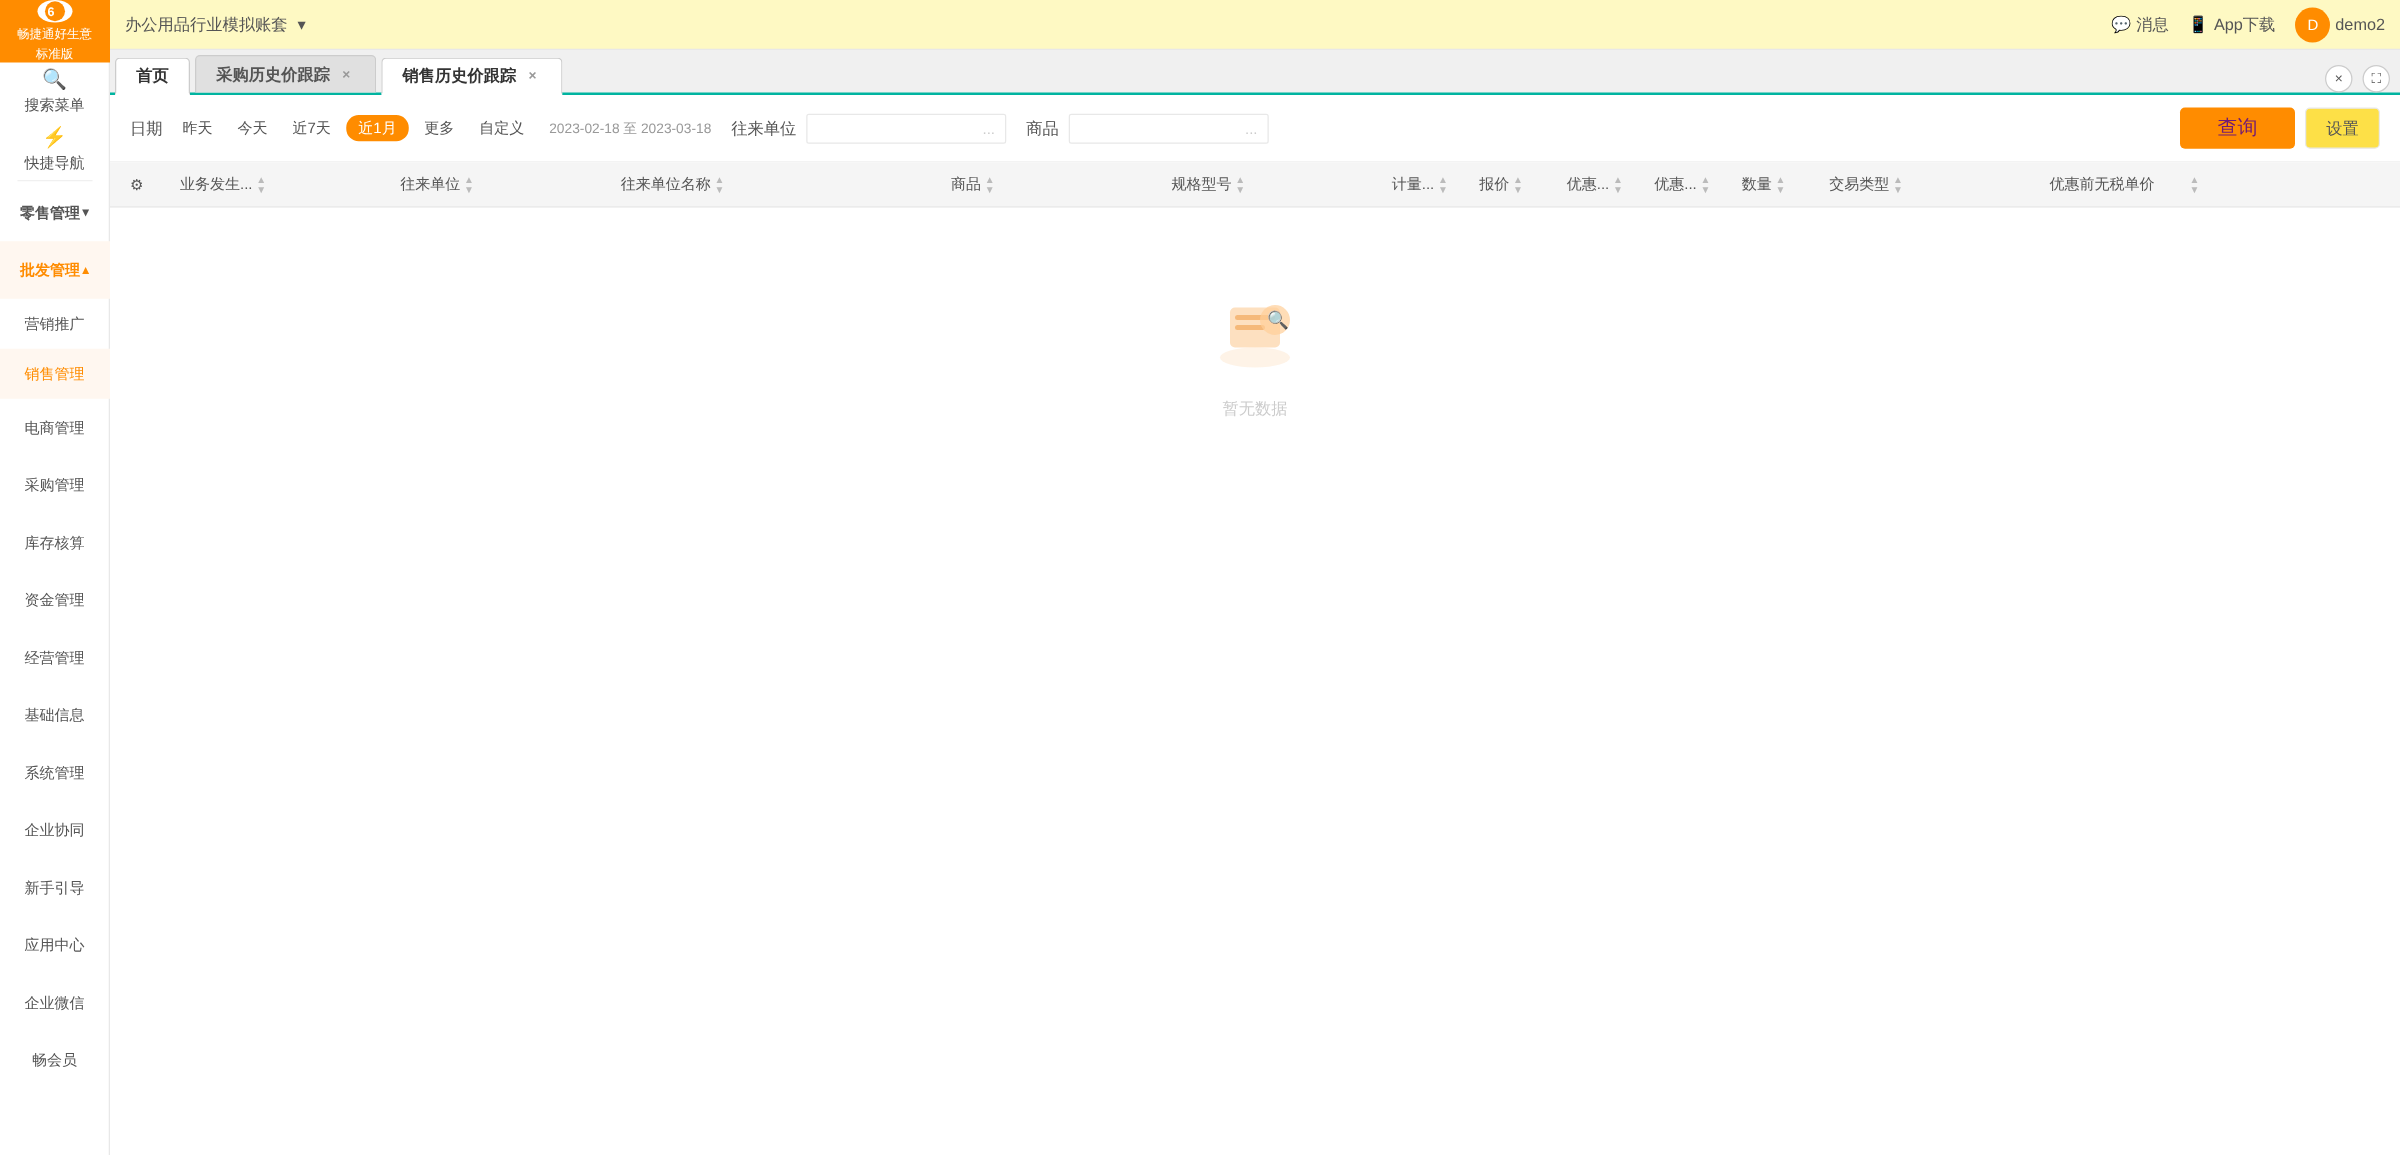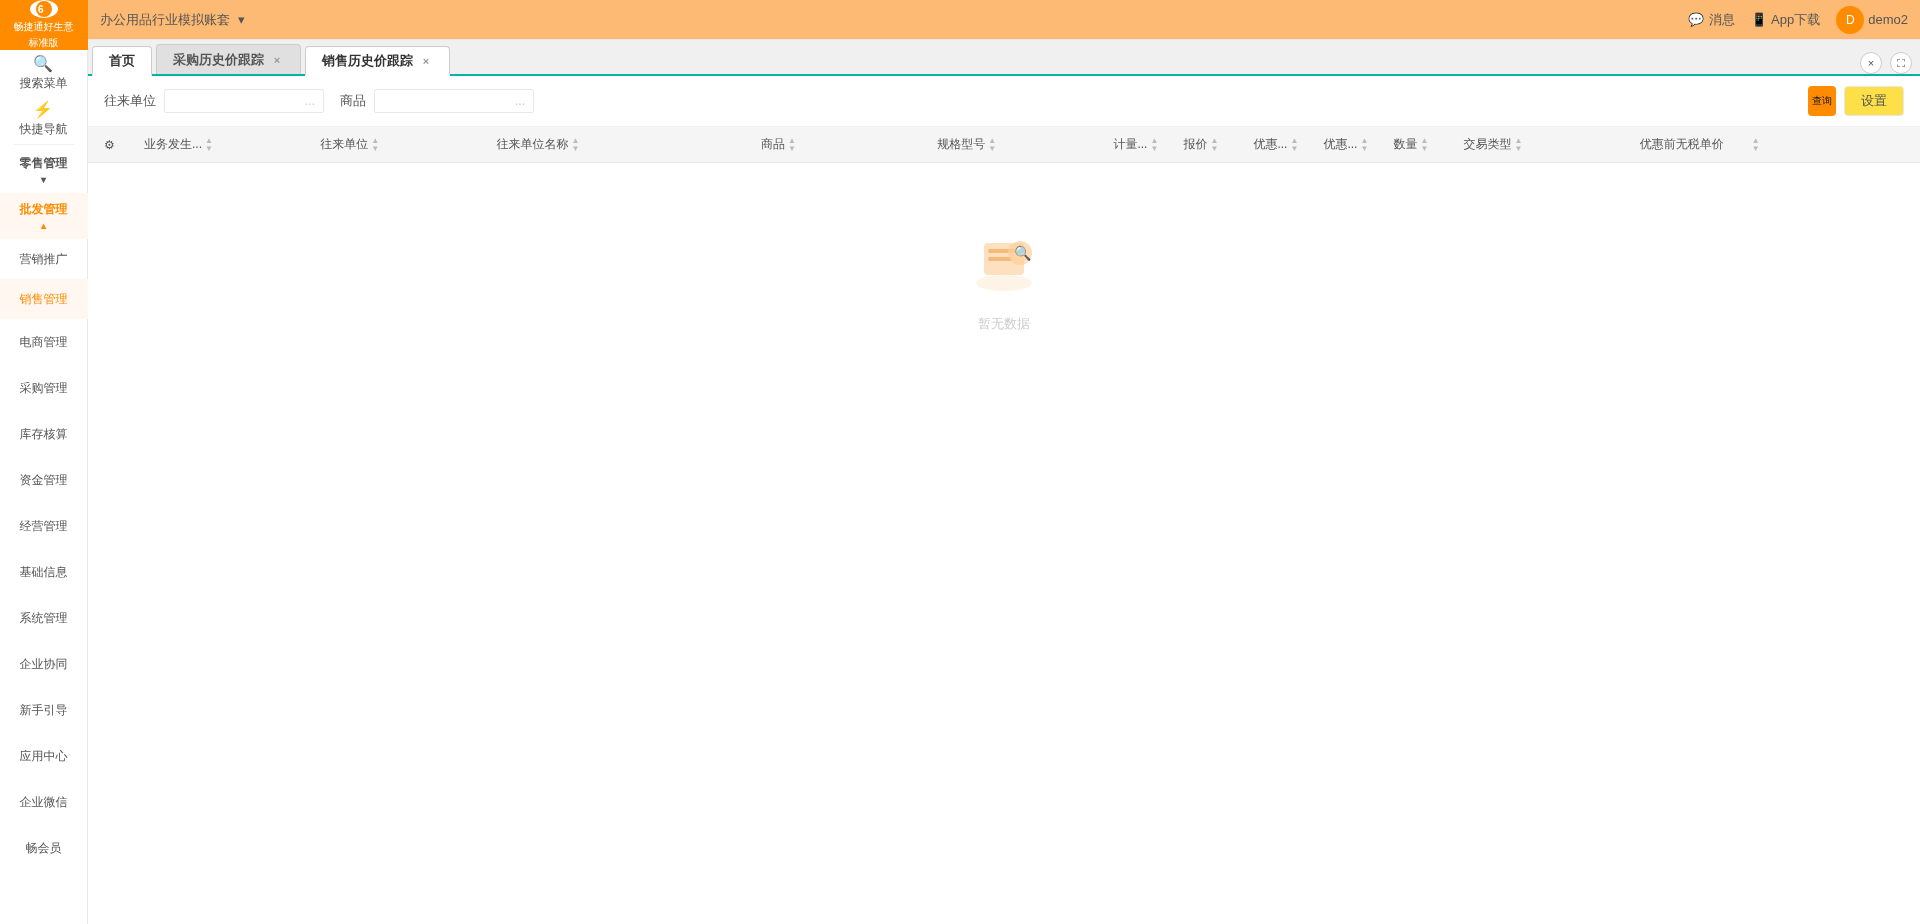--- a/index.html
+++ b/index.html
@@ -6,29 +6,29 @@
     body { font-family: 'Microsoft YaHei', Arial, sans-serif; font-size: 13px; background: #f5f5f5; color: #333; width: 1920px; height: 924px; overflow: hidden; display: flex; }
 
     
     .sidebar { width: 88px; background: #fff; border-right: 1px solid #e8e8e8; display: flex; flex-direction: column; align-items: center; padding-top: 0; flex-shrink: 0; height: 924px; }
     .sidebar-logo { width: 88px; height: 50px; background: #ff8c00; display: flex; align-items: center; justify-content: center; flex-direction: column; cursor: pointer; }
     .sidebar-logo-icon { width: 28px; height: 28px; background: #fff; border-radius: 50%; display: flex; align-items: center; justify-content: center; }
     .sidebar-logo-icon svg { width: 18px; height: 18px; }
     .sidebar-logo-text { color: #fff; font-size: 10px; margin-top: 2px; }
     .sidebar-item { width: 88px; height: 46px; display: flex; align-items: center; justify-content: center; flex-direction: column; cursor: pointer; color: #555; font-size: 12px; border-bottom: none; }
     .sidebar-item .s-icon { font-size: 16px; margin-bottom: 2px; }
-    .sidebar-section { width: 88px; height: 46px; display: flex; align-items: center; justify-content: center; flex-direction: column; cursor: pointer; color: #555; font-size: 12px; font-weight: bold; padding: 0 8px; gap: 2px; }
+    .sidebar-section { width: 88px; height: 46px; display: flex; align-items: center; justify-content: center; flex-direction: row; cursor: pointer; color: #555; font-size: 12px; font-weight: bold; padding: 0 8px; gap: 2px; }
     .sidebar-section.active { color: #ff8c00; background: #fff7f0; }
     .sidebar-section .arrow { font-size: 10px; }
 
     
     .main { flex: 1; display: flex; flex-direction: column; height: 924px; overflow: hidden; }
 
     
-    .topbar { height: 40px; background: #fdba74; border-bottom: 1px solid #e8e8e8; display: flex; align-items: center; padding: 0 12px; justify-content: space-between; flex-shrink: 0; }
+    .topbar { height: 40px; background: #fef9c3; border-bottom: 1px solid #e8e8e8; display: flex; align-items: center; padding: 0 12px; justify-content: space-between; flex-shrink: 0; }
     .topbar-left { display: flex; align-items: center; gap: 8px; }
     .topbar-title { font-size: 13px; color: #555; }
     .topbar-dropdown { display: flex; align-items: center; gap: 4px; cursor: pointer; color: #555; }
     .topbar-right { display: flex; align-items: center; gap: 16px; color: #555; font-size: 13px; }
     .topbar-right-item { display: flex; align-items: center; gap: 4px; cursor: pointer; }
     .avatar { width: 28px; height: 28px; border-radius: 50%; background: #ff8c00; display: flex; align-items: center; justify-content: center; color: #fff; font-size: 12px; }
 
     
     .tabbar { height: 36px; background: #f0f0f0; display: flex; align-items: flex-end; padding: 0 0 0 0; flex-shrink: 0; border-bottom: 2px solid #00b4a0; }
     .tab { height: 30px; padding: 0 16px; display: flex; align-items: center; gap: 6px; cursor: pointer; font-size: 13px; color: #555; background: #e0e0e0; border-right: 1px solid #ccc; border-top: 1px solid #ccc; border-left: 1px solid #ccc; border-bottom: none; border-radius: 4px 4px 0 0; margin-left: 4px; font-weight: bold; }
@@ -52,21 +52,21 @@
     .filter-group { display: flex; align-items: center; gap: 8px; }
     .filter-label { font-size: 13px; color: #555; }
     .date-btns { display: flex; align-items: center; gap: 4px; }
     .date-btn { padding: 2px 8px; border-radius: 2px; border: none; background: none; cursor: pointer; color: #555; font-size: 12px; }
     .date-btn.active { background: #ff8c00; color: #fff; border-radius: 10px; padding: 2px 10px; }
     .date-range { font-size: 11px; color: #999; margin-left: 4px; }
     .filter-input-group { display: flex; align-items: center; gap: 8px; }
     .filter-input { border: 1px solid #e8e8e8; border-radius: 2px; padding: 4px 8px; font-size: 12px; color: #555; background: #fff; min-width: 160px; display: flex; align-items: center; justify-content: space-between; cursor: pointer; }
     .filter-input .dots { color: #ccc; }
     .filter-actions { margin-left: auto; display: flex; gap: 8px; }
-    .btn-query { background: #ff8c00; color: #0f172a; border: none; border-radius: 4px; padding: 6px 4px; cursor: pointer; font-size: 10px; }
+    .btn-query { background: #ff8c00; color: #701a75; border: none; border-radius: 4px; padding: 6px 30px; cursor: pointer; font-size: 16px; }
     .btn-setting { background: #fde047; color: #555; border: 1px solid #e8e8e8; border-radius: 4px; padding: 5px 16px; cursor: pointer; font-size: 13px; }
 
     
     .table-area { flex: 1; overflow: auto; }
     .table-header { display: flex; background: #f5f5f5; border-bottom: 1px solid #e8e8e8; padding: 0 16px; height: 36px; align-items: center; }
     .th { font-size: 12px; color: #555; display: flex; align-items: center; gap: 3px; cursor: pointer; user-select: none; }
     .th .sort-icon { font-size: 8px; color: #bbb; display: flex; flex-direction: column; line-height: 0.9; }
     .table-col-gear { width: 40px; }
     .table-col-biz { flex: 1; min-width: 100px; }
     .table-col-unit { flex: 1; min-width: 80px; }
@@ -211,20 +211,32 @@
     <div class="tabbar-actions">
       <div class="tabbar-action-btn">×</div>
       <div class="tabbar-action-btn">⛶</div>
     </div>
   </div>
 
   <div class="content">
 
 
     <div class="filter-bar">
+      <div class="filter-group">
+        <span class="filter-label">日期</span>
+        <div class="date-btns">
+          <button class="date-btn">昨天</button>
+          <button class="date-btn">今天</button>
+          <button class="date-btn">近7天</button>
+          <button class="date-btn active">近1月</button>
+          <button class="date-btn">更多</button>
+          <button class="date-btn">自定义</button>
+        </div>
+        <span class="date-range">2023-02-18 至 2023-03-18</span>
+      </div>
 
       <div class="filter-input-group">
         <span class="filter-label">往来单位</span>
         <div class="filter-input">
           <span></span>
           <span class="dots">...</span>
         </div>
       </div>
 
       <div class="filter-input-group">

